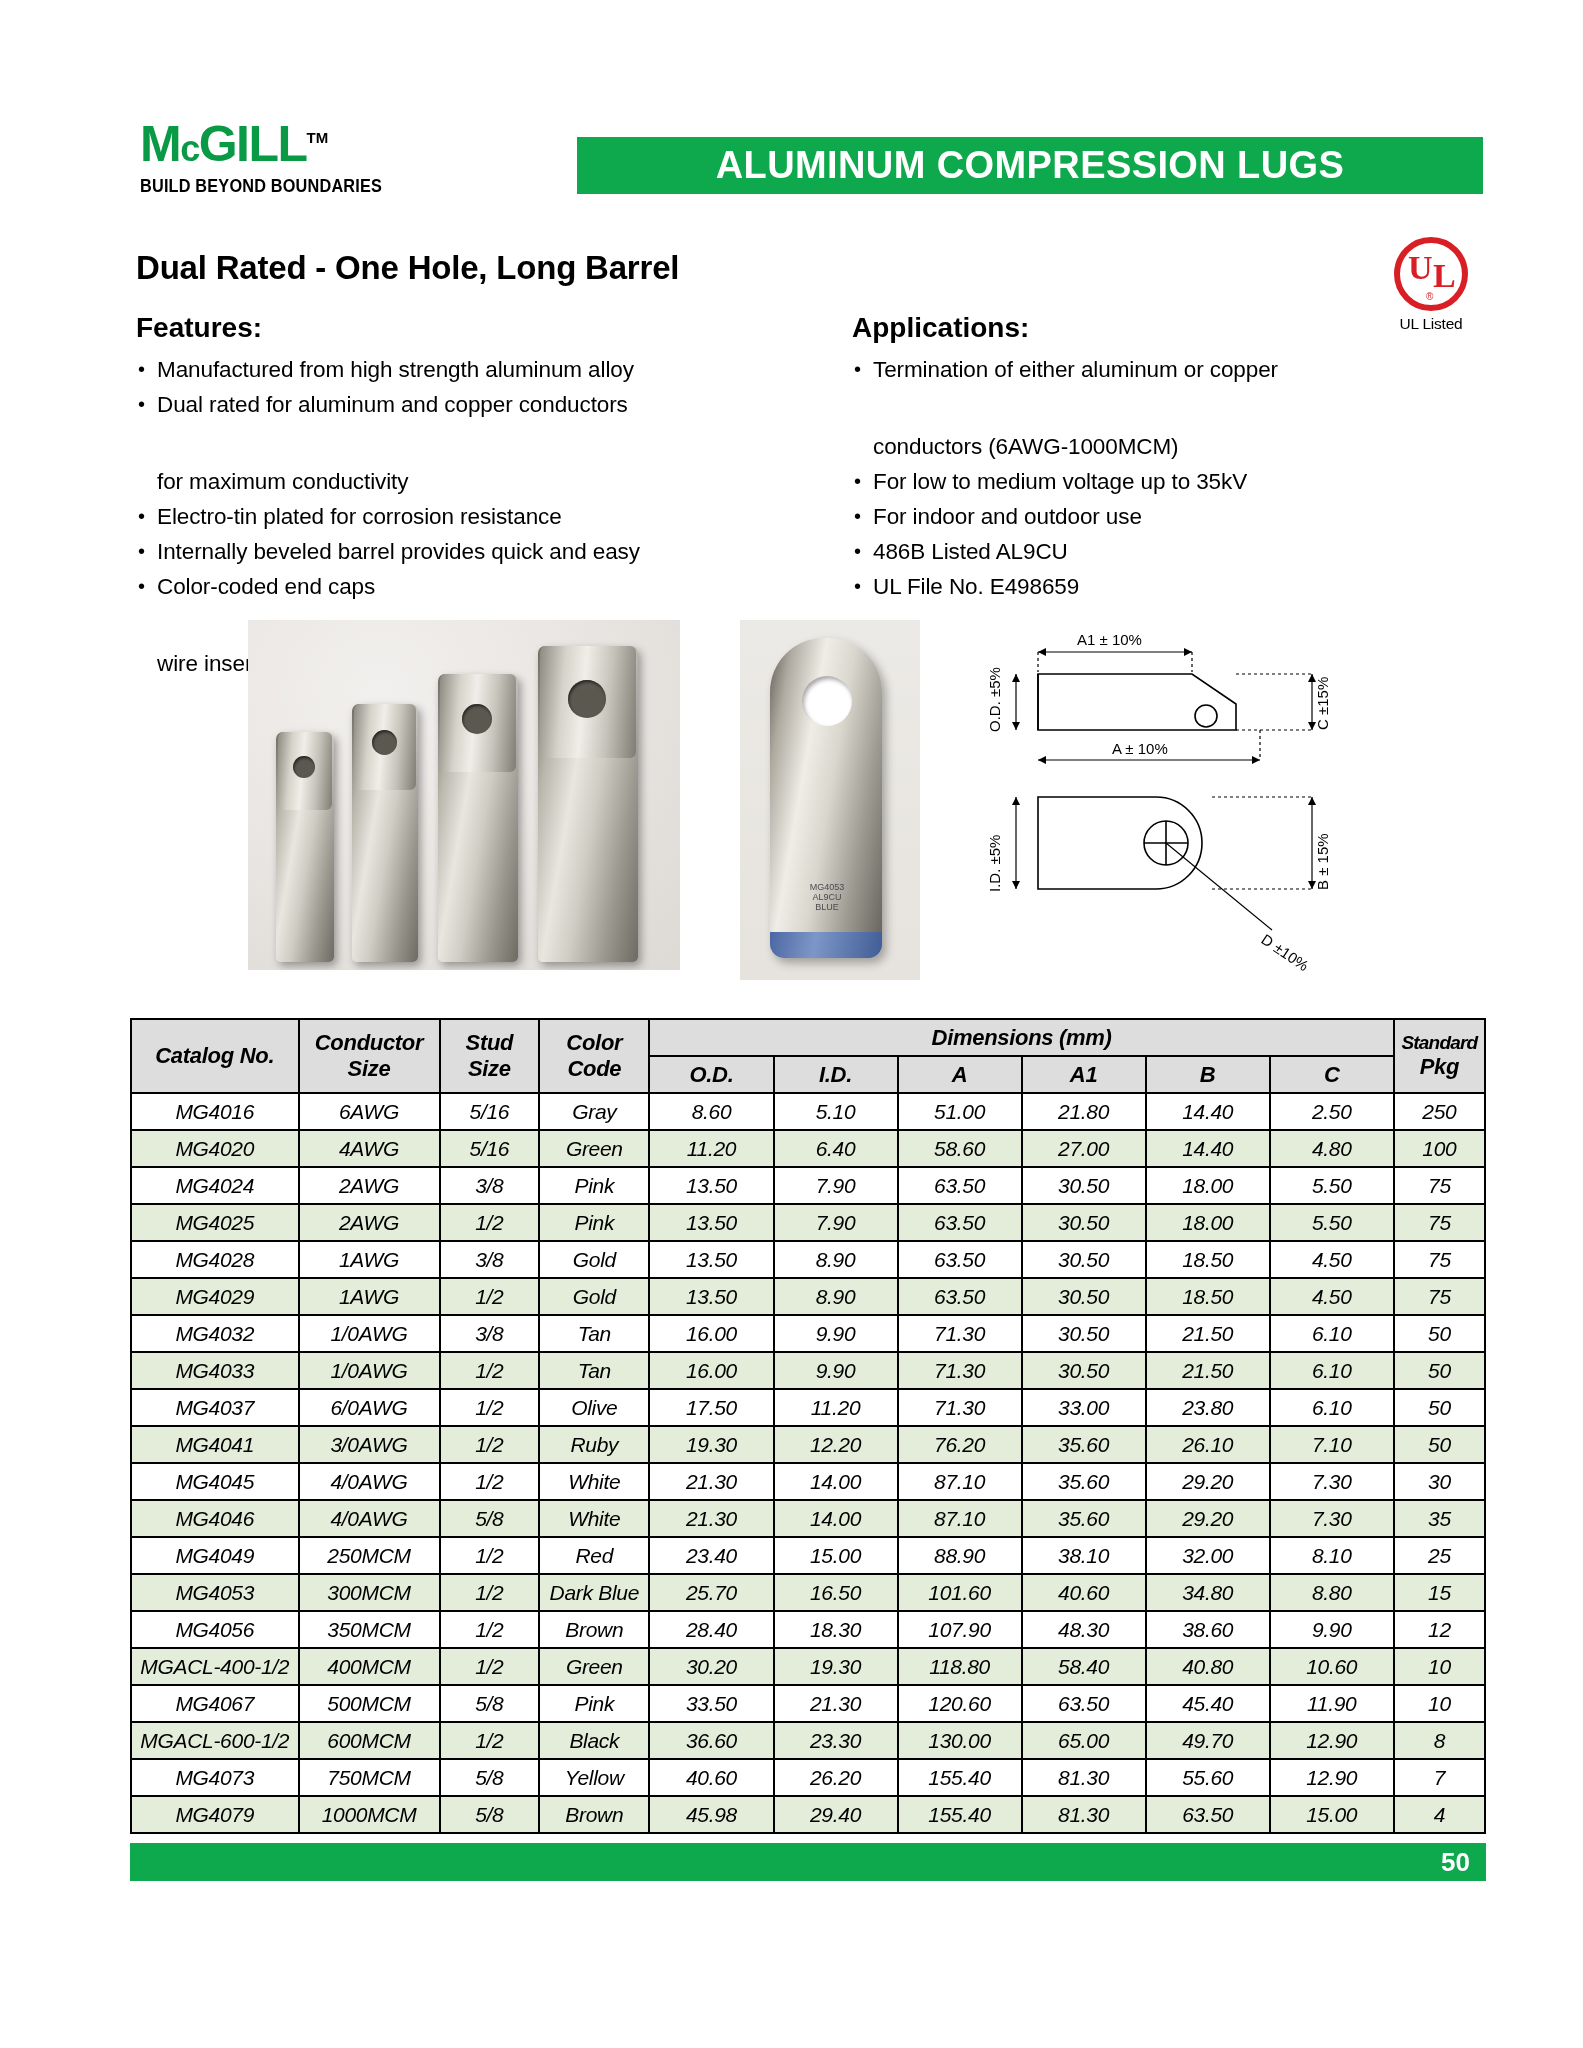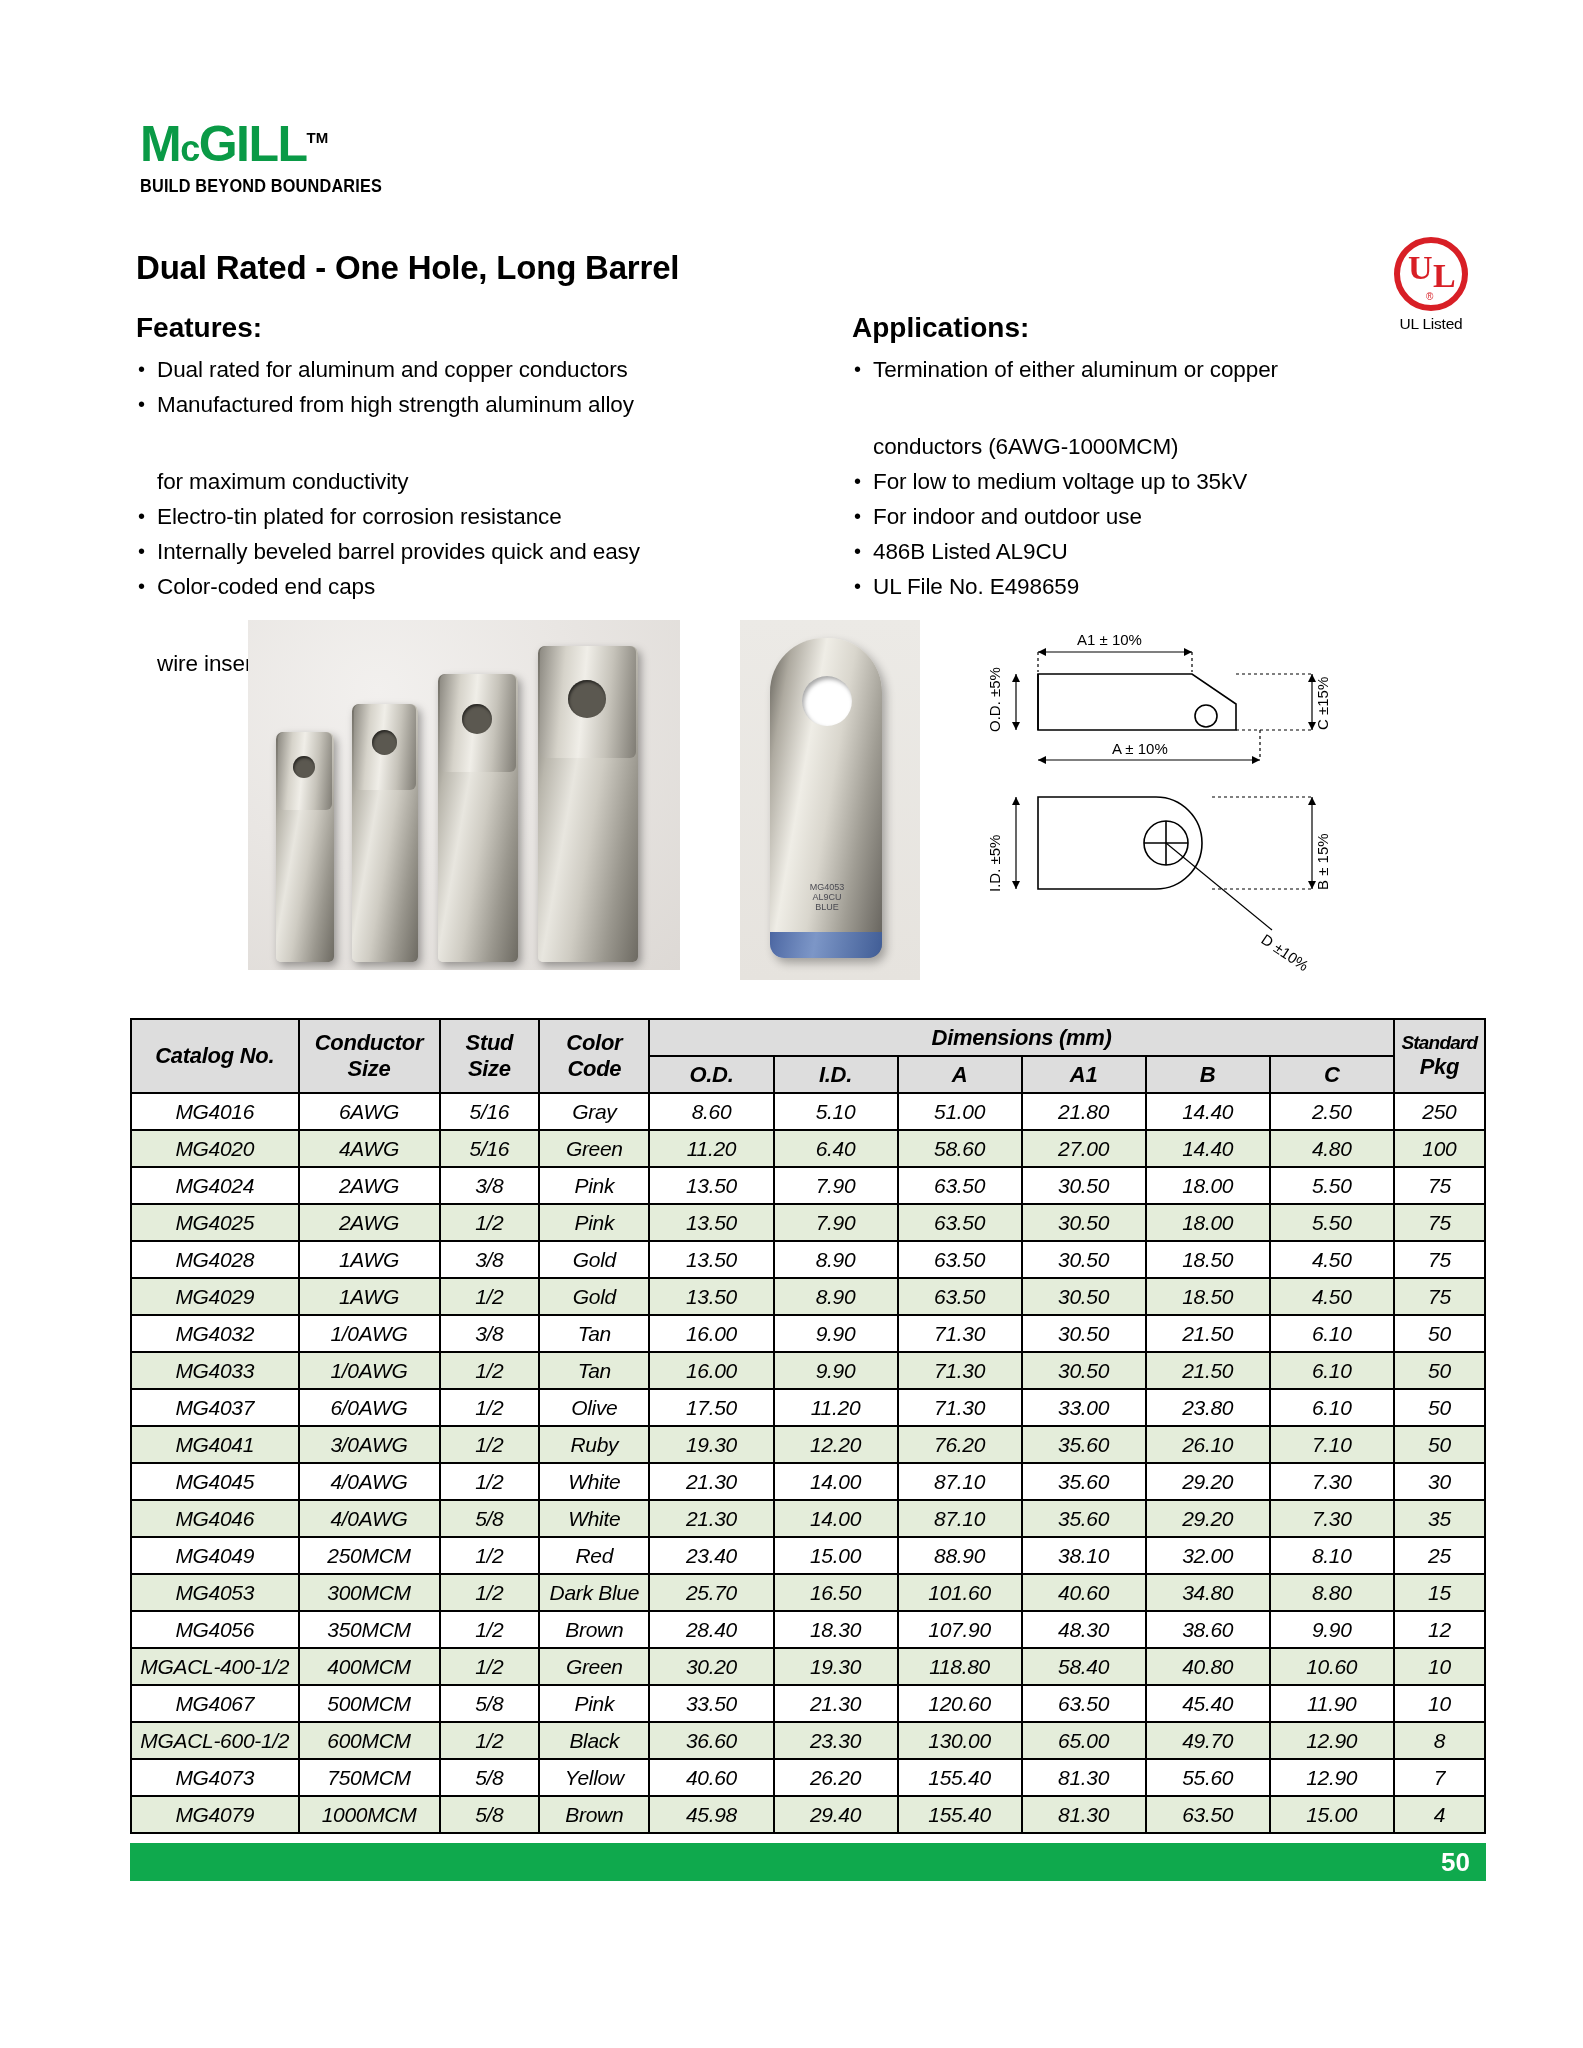--- a/index.html
+++ b/index.html
@@ -291,37 +291,40 @@
 
 <div class="page">
 
   <div class="header-row">
     <div class="logo-block">
       <div class="logo-word"><span class="mc">M</span><span class="sm-c">c</span><span class="mc">GILL</span><span class="logo-tm">TM</span></div>
       <div class="logo-tag">BUILD BEYOND BOUNDARIES</div>
     </div>
   </div>
 
+  <div class="banner">
+    <span>ALUMINUM COMPRESSION LUGS</span>
+  </div>
 
   <div class="subtitle">Dual Rated - One Hole, Long Barrel</div>
 
   <div class="ul-logo">
     <div class="ul-circle">
       <span class="ul-u">U</span>
       <span class="ul-l">L</span>
       <span class="ul-r">®</span>
     </div>
     <div class="ul-caption">UL Listed</div>
   </div>
 
   <div class="col-features">
     <div class="col-head">Features:</div>
     <ul class="bullets">
+      <li>Manufactured from high strength aluminum alloy</li>
       <li>Dual rated for aluminum and copper conductors</li>
-      <li>Manufactured from high strength aluminum alloy</li>
       <li class="cont">for maximum conductivity</li>
       <li>Electro-tin plated for corrosion resistance</li>
       <li>Internally beveled barrel provides quick and easy</li>
       <li>Color-coded end caps</li>
       <li class="cont">wire  insertion</li>
     </ul>
   </div>
 
   <div class="col-applications">
     <div class="col-head">Applications:</div>

